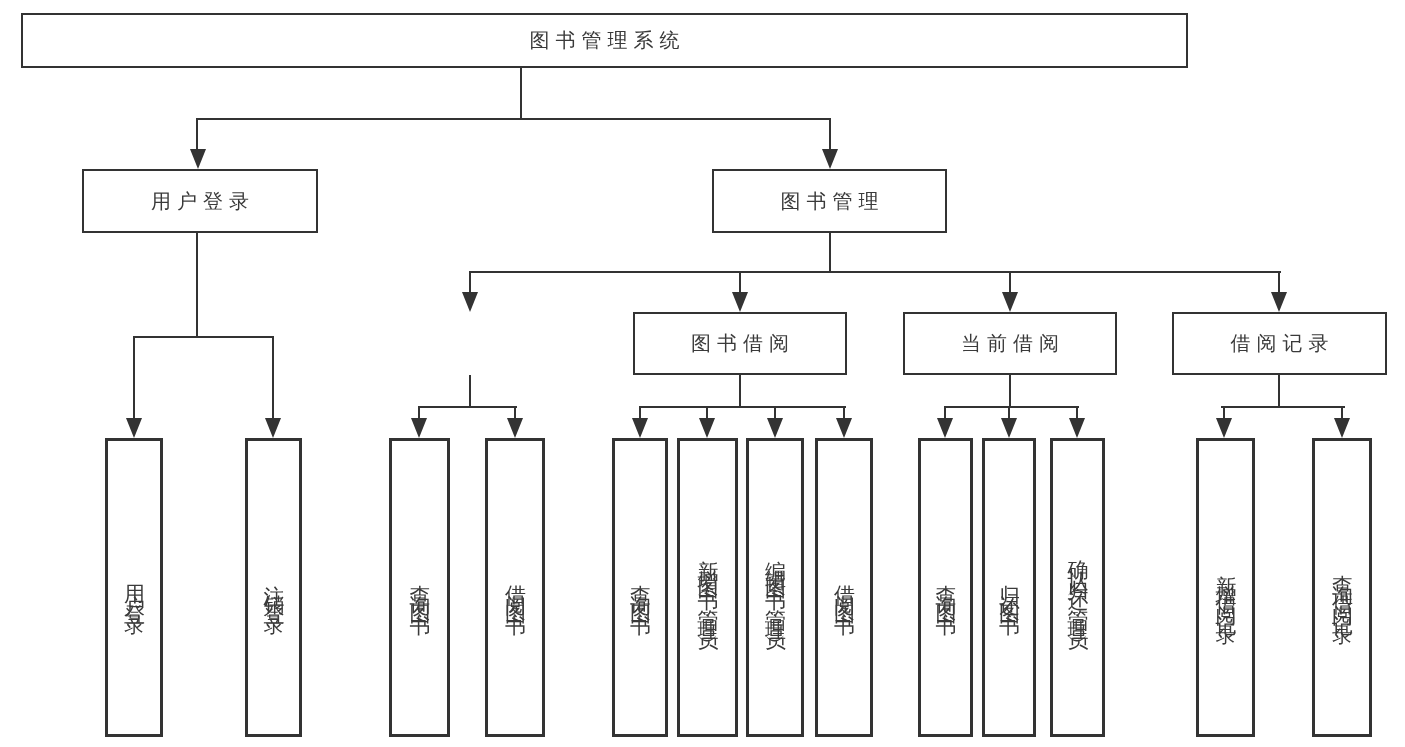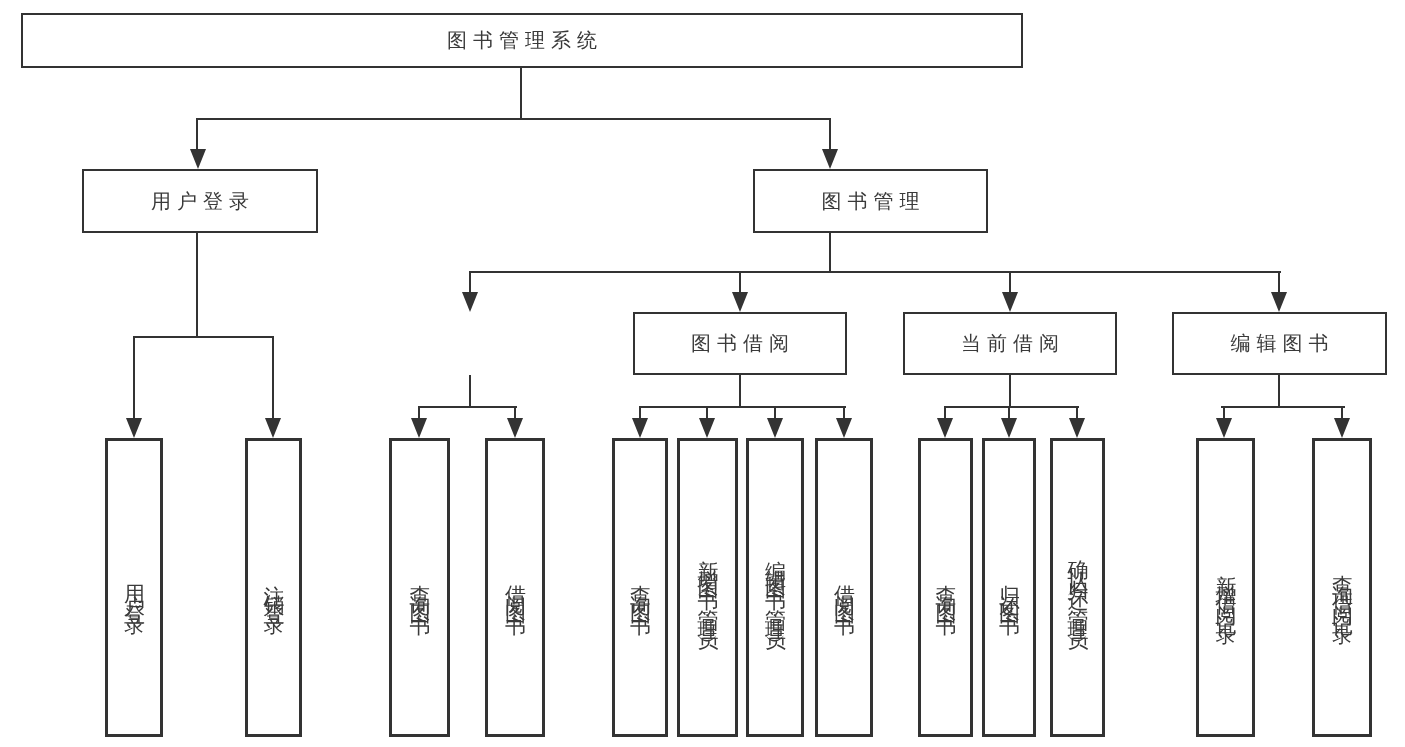--- a/index.html
+++ b/index.html
@@ -66,31 +66,31 @@
     text-shadow: 0 0 2px #ffffff, 0 0 1px #ffffff;
     z-index: 10;
     white-space: nowrap;
   }
 </style>
 </head>
 <body>
 
 <div class="stage">
 
-  <div class="hbox" style="left:21px; top:13px; width:1002px; height:55px;">图书管理系统</div>
+  <div class="hbox" style="left:21px; top:13px; width:1167px; height:55px;">图书管理系统</div>
 
   <div class="ln" style="left:520px; top:68px; width:2px; height:51px;"></div>
   <div class="ln" style="left:196px; top:118px; width:635px; height:2px;"></div>
   <div class="ln" style="left:196px; top:118px; width:2px; height:32px;"></div>
   <div class="arr" style="left:198px; top:149px;"></div>
   <div class="ln" style="left:829px; top:118px; width:2px; height:32px;"></div>
   <div class="arr" style="left:830px; top:149px;"></div>
 
   <div class="hbox" style="left:82px; top:169px; width:236px; height:64px;">用户登录</div>
-  <div class="hbox" style="left:712px; top:169px; width:235px; height:64px;margin-left:41px;">图书管理</div>
+  <div class="hbox" style="left:712px; top:169px; width:235px; height:64px;">图书管理</div>
 
   <div class="ln" style="left:196px; top:233px; width:2px; height:105px;"></div>
   <div class="ln" style="left:133px; top:336px; width:141px; height:2px;"></div>
   <div class="ln" style="left:133px; top:336px; width:2px; height:82px;"></div>
   <div class="arr" style="left:134px; top:418px;"></div>
   <div class="ln" style="left:272px; top:336px; width:2px; height:82px;"></div>
   <div class="arr" style="left:273px; top:418px;"></div>
 
   <div class="ln" style="left:829px; top:233px; width:2px; height:40px;"></div>
   <div class="ln" style="left:469px; top:271px; width:812px; height:2px;"></div>
@@ -98,21 +98,21 @@
   <div class="arr" style="left:470px; top:292px;"></div>
   <div class="ln" style="left:739px; top:271px; width:2px; height:22px;"></div>
   <div class="arr" style="left:740px; top:292px;"></div>
   <div class="ln" style="left:1009px; top:271px; width:2px; height:22px;"></div>
   <div class="arr" style="left:1010px; top:292px;"></div>
   <div class="ln" style="left:1278px; top:271px; width:2px; height:22px;"></div>
   <div class="arr" style="left:1279px; top:292px;"></div>
 
   <div class="hbox" style="left:633px; top:312px; width:214px; height:63px;">图书借阅</div>
   <div class="hbox" style="left:903px; top:312px; width:214px; height:63px;">当前借阅</div>
-  <div class="hbox" style="left:1172px; top:312px; width:215px; height:63px;">编辑图书</div>
+  <div class="hbox" style="left:1172px; top:312px; width:215px; height:63px;">借阅记录</div>
 
   <div class="ln" style="left:469px; top:375px; width:2px; height:32px;"></div>
   <div class="ln" style="left:418px; top:406px; width:99px; height:2px;"></div>
   <div class="ln" style="left:418px; top:406px; width:2px; height:12px;"></div>
   <div class="arr" style="left:419px; top:418px;"></div>
   <div class="ln" style="left:514px; top:406px; width:2px; height:12px;"></div>
   <div class="arr" style="left:515px; top:418px;"></div>
 
   <div class="ln" style="left:739px; top:375px; width:2px; height:32px;"></div>
   <div class="ln" style="left:639px; top:406px; width:207px; height:2px;"></div>

